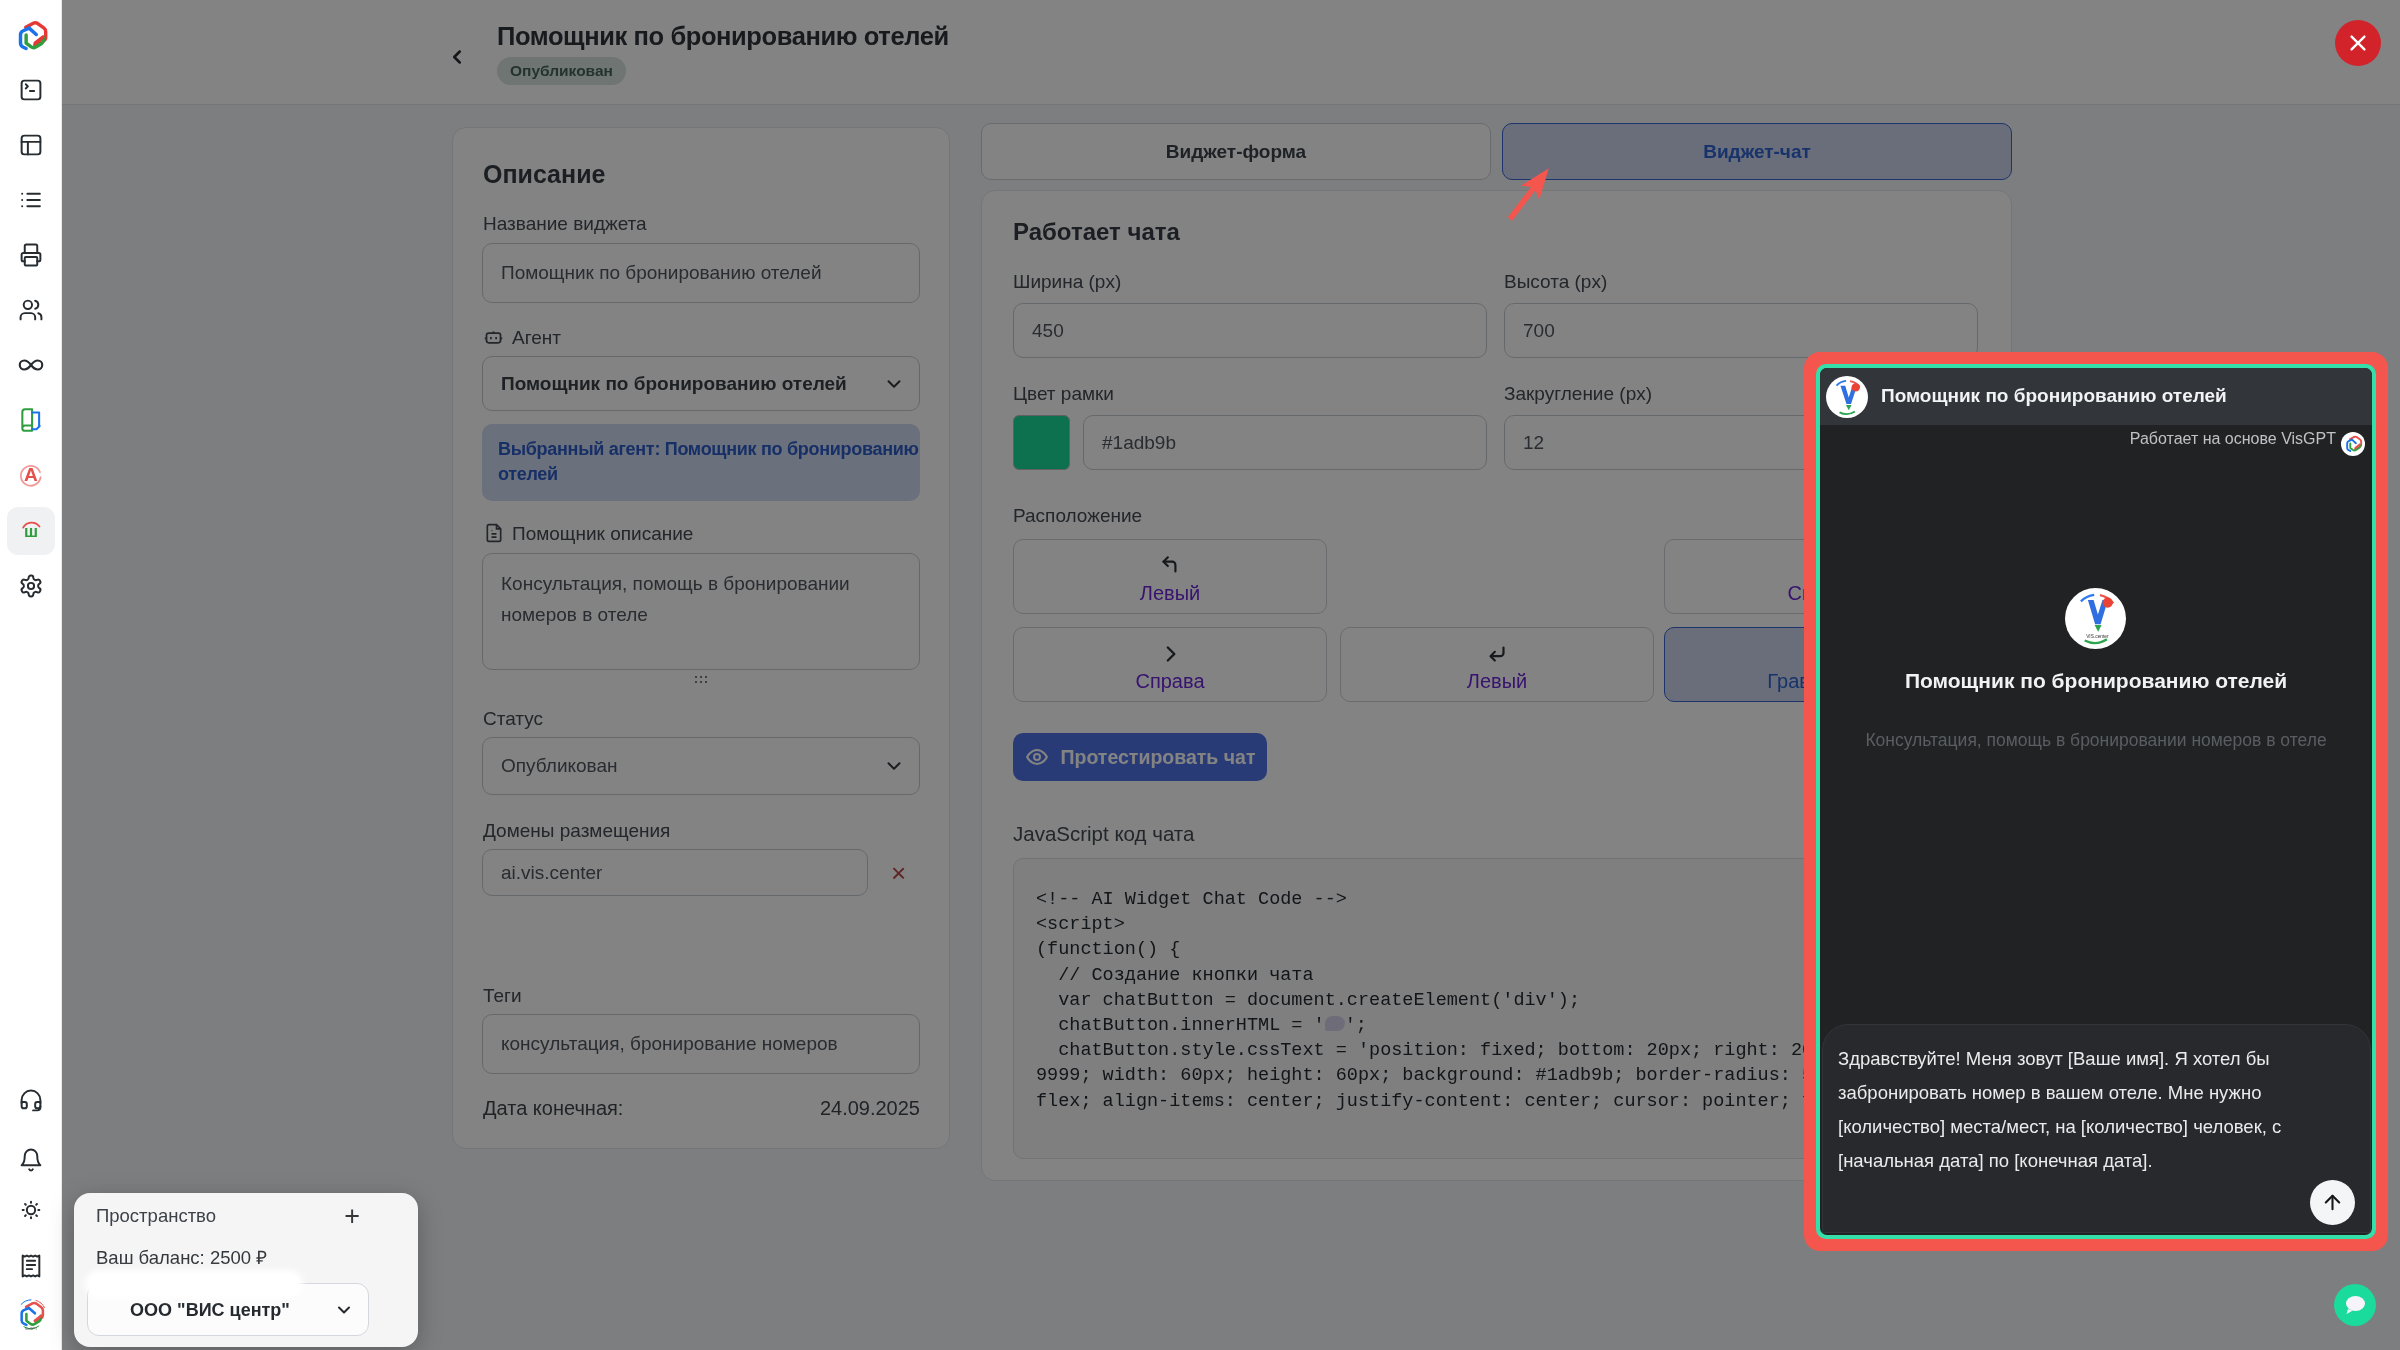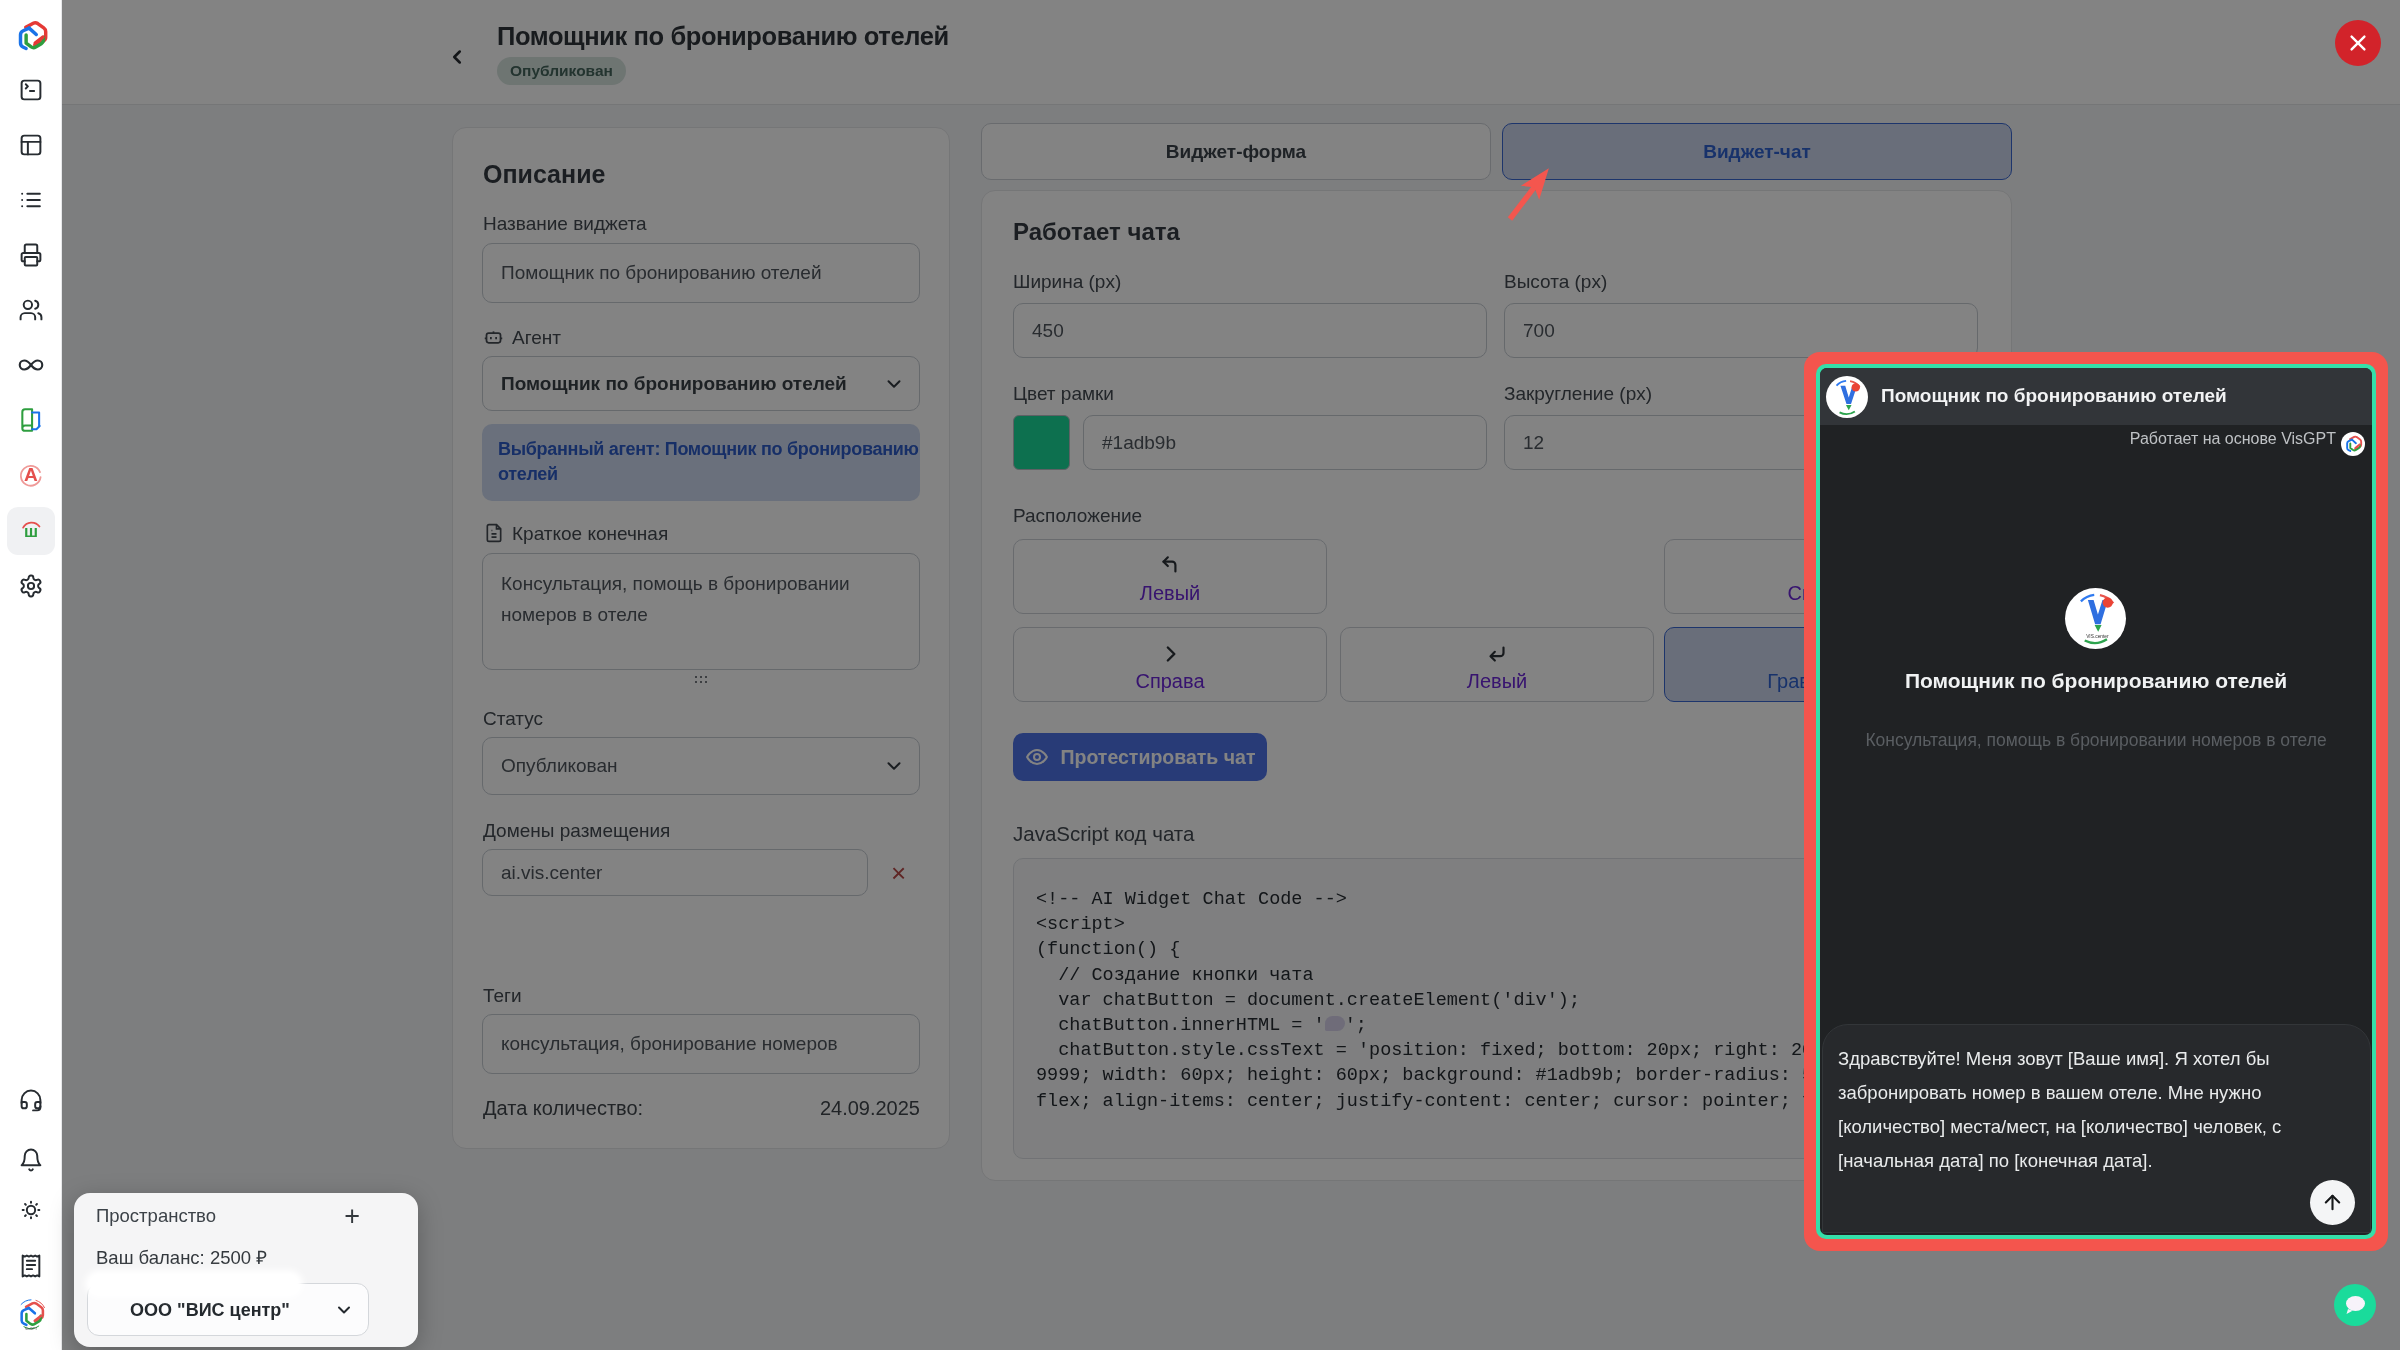--- a/index.html
+++ b/index.html
@@ -83,21 +83,21 @@
       <path d="M2 13h2M20 13h2M9 11.5v2.5M15 11.5v2.5"></path>
     </svg>
   <div class="inp" style="left:482px;top:356px;width:438px;height:55px;font-weight:700;color:#3a4147">Помощник по бронированию отелей</div>
   <svg class="sel-chev" style="left:883px;top:373px" viewBox="0 0 24 24" fill="none" stroke="#343a40" stroke-width="2.2" stroke-linecap="round" stroke-linejoin="round">
       <path d="m6 9 6 6 6-6"></path>
     </svg>
 
   <div class="abs" style="left:482px;top:424px;width:438px;height:77px;background:#cfdbf1;border-radius:10px"></div>
   <div class="abs" style="left:498px;top:437px;width:424px;font-size:18px;font-weight:700;color:#2e5cc8;line-height:25px;letter-spacing:-0.3px">Выбранный агент: Помощник по бронированию отелей</div>
 
-  <div class="lbl" style="left:512px;top:523px">Краткое конечная</div>
+  <div class="lbl" style="left:512px;top:523px">Помощник описание</div>
   <svg class="abs" style="left:484px;top:522px" width="20" height="22" viewBox="0 0 24 24" fill="none" stroke="#444b52" stroke-width="2">
       <path d="M15 2H6a2 2 0 0 0-2 2v16a2 2 0 0 0 2 2h12a2 2 0 0 0 2-2V7Z"></path>
       <path d="M15 2v5h5"></path>
       <path d="M9 13h6M9 17h6M9 9h1"></path>
     </svg>
   <div class="inp" style="left:482px;top:553px;width:438px;height:117px;align-items:flex-start">
       <span style="margin-top:14px;line-height:31px">Консультация, помощь в бронировании номеров в отеле</span>
     </div>
   <div class="abs" style="left:695px;top:676px;width:2.4px;height:2.4px;border-radius:50%;background:#4a5056;box-shadow:5px 0 0 #4a5056,10px 0 0 #4a5056,0 5px 0 #4a5056,5px 5px 0 #4a5056,10px 5px 0 #4a5056"></div>
 
@@ -107,21 +107,21 @@
       <path d="m6 9 6 6 6-6"></path>
     </svg>
 
   <div class="lbl" style="left:483px;top:820px">Домены размещения</div>
   <div class="inp" style="left:482px;top:849px;width:386px;height:47px">ai.vis.center</div>
   <div class="abs" style="left:891px;top:858px;font-size:26px;color:#b94a48;font-weight:400">×</div>
 
   <div class="lbl" style="left:483px;top:985px">Теги</div>
   <div class="inp" style="left:482px;top:1014px;width:438px;height:60px">консультация, бронирование номеров</div>
 
-  <div class="abs" style="left:483px;top:1097px;font-size:20px;color:#41474d">Дата количество:</div>
+  <div class="abs" style="left:483px;top:1097px;font-size:20px;color:#41474d">Дата конечная:</div>
   <div class="abs" style="left:482px;top:1097px;width:438px;text-align:right;font-size:20px;color:#41474d">24.09.2025</div>
 
   <div class="tab tab1" style="left:981px;top:123px">Виджет-форма</div>
   <div class="tab tab2" style="left:1502px;top:123px">Виджет-чат</div>
 
   <div class="card" style="left:981px;top:190px;width:1031px;height:991px"></div>
   <div class="h2" style="left:1013px;top:218px">Работает чата</div>
 
   <div class="lbl" style="left:1013px;top:271px">Ширина (px)</div>
   <div class="inp" style="left:1013px;top:303px;width:474px;height:55px">450</div>

